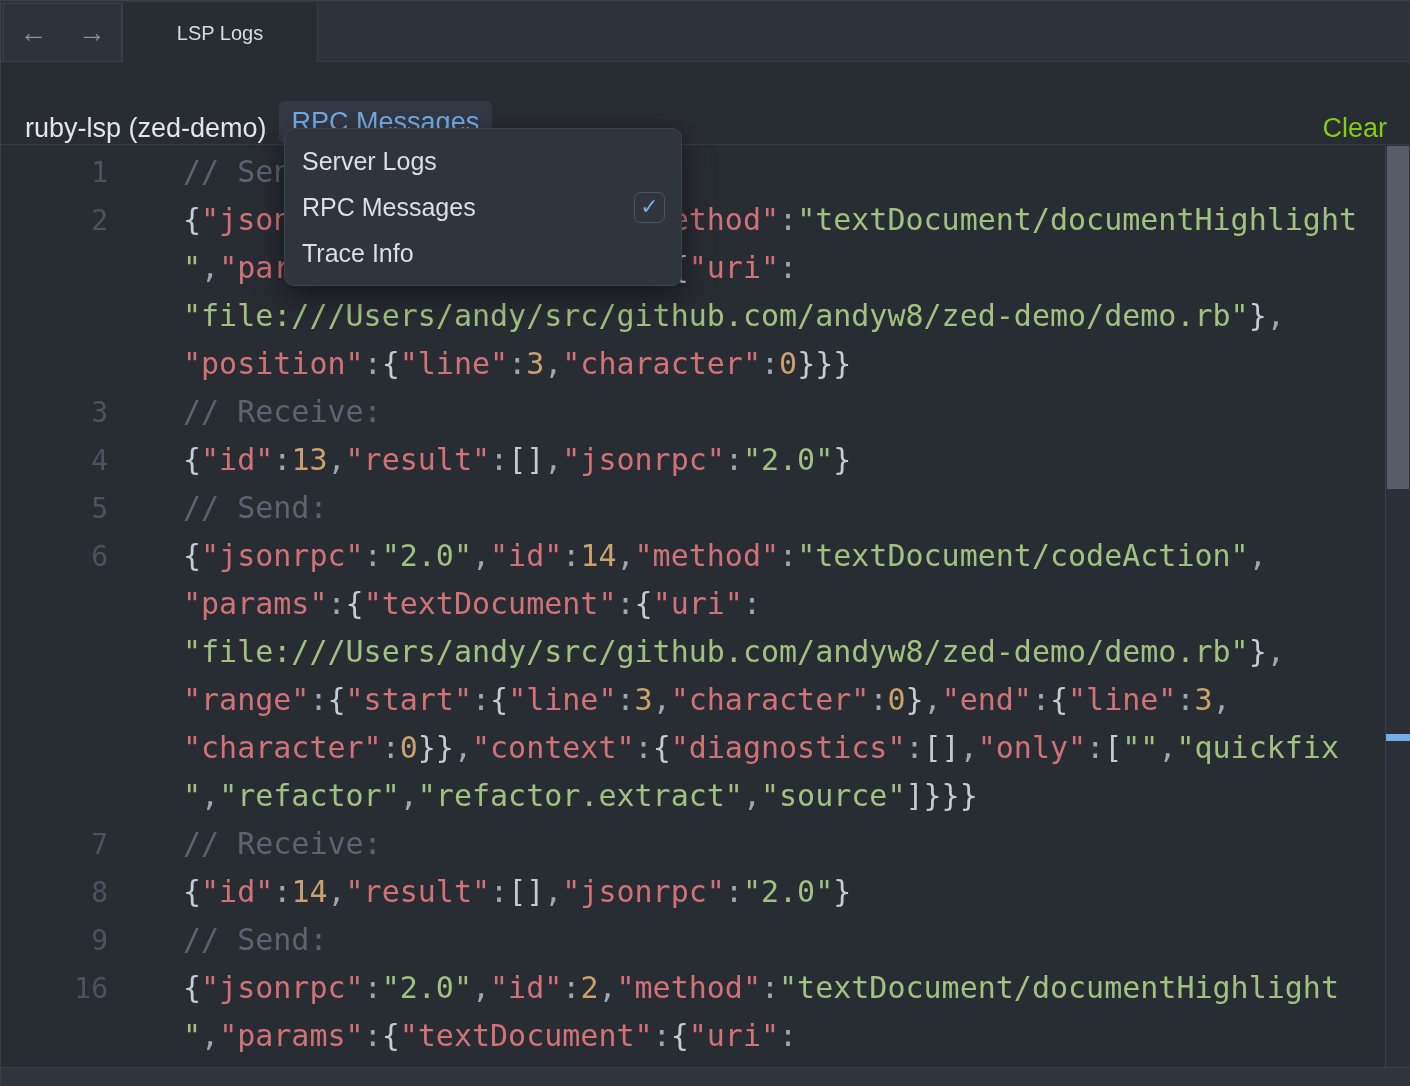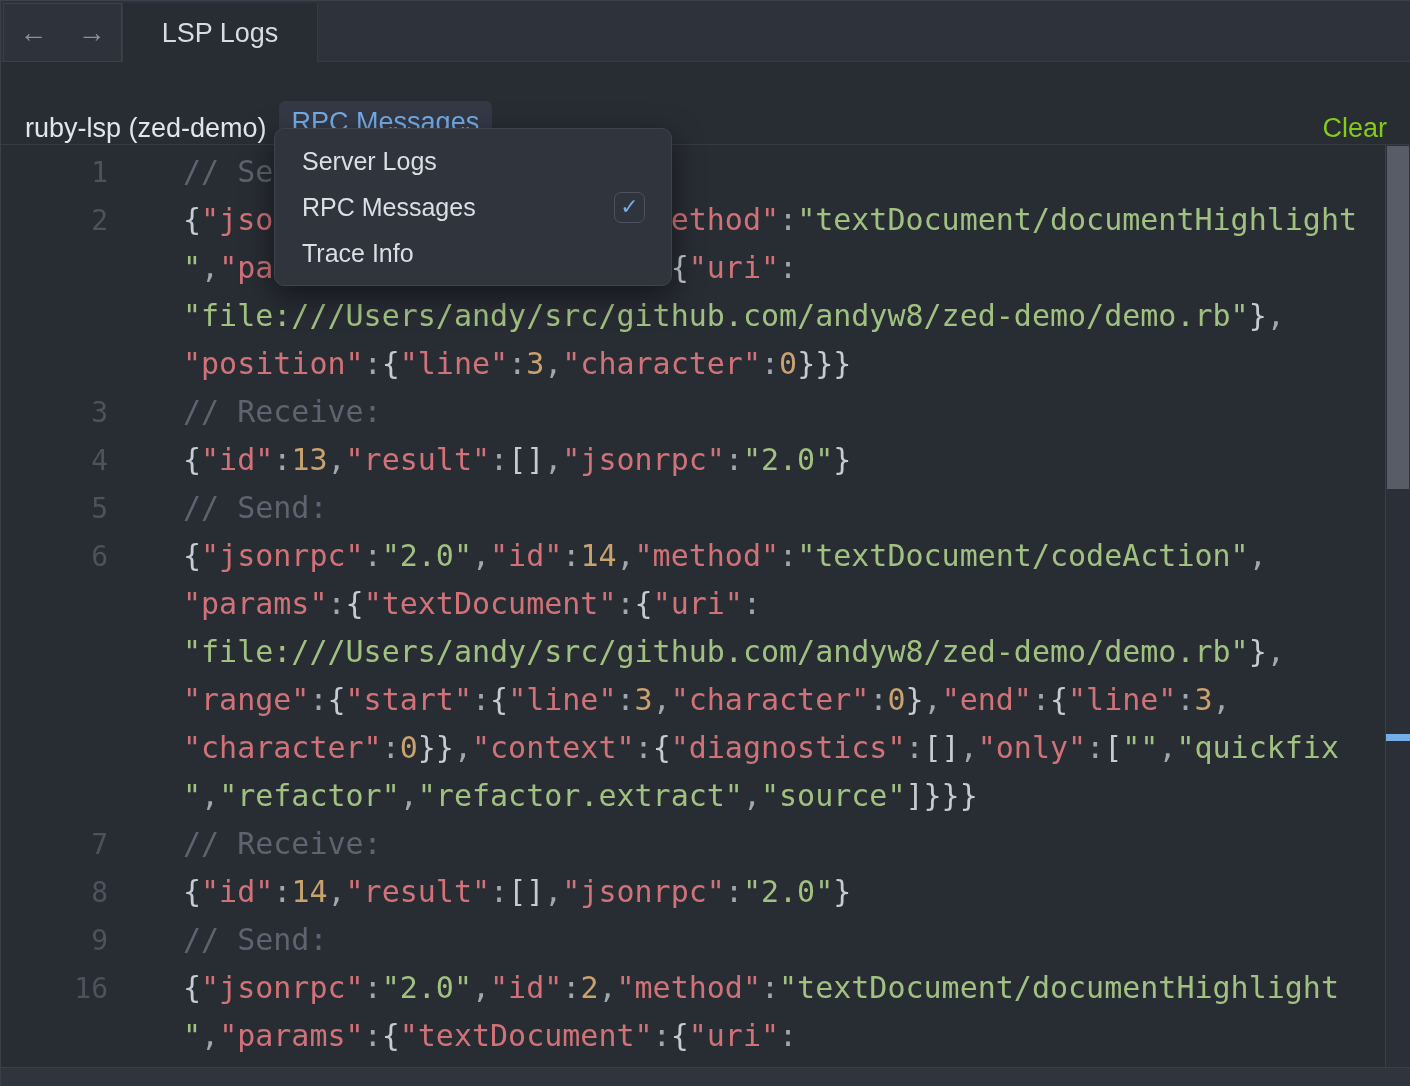--- a/index.html
+++ b/index.html
@@ -14,21 +14,21 @@
             background:#2e323a; border-top:1px solid #3b414b;
             border-bottom:1px solid #363b45; }
   .navbox { position:absolute; left:2px; top:2px; width:119px; height:59px;
             border:1px solid #3b414b; display:flex; }
   .navbtn { flex:1; display:flex; align-items:center; justify-content:center;
             background:none; border:none; color:#8a919c; font-size:28px;
             font-family:"Liberation Sans", sans-serif; cursor:pointer; }
   .tab { position:absolute; left:121px; top:2px; width:196px; height:60px;
          background:#282c33; border-left:1px solid #363b45; border-right:1px solid #363b45;
          display:flex; align-items:center; justify-content:center;
-         color:#d8dce2; font-size:27px; cursor:pointer; }
+         color:#d8dce2; font-size:20px; cursor:pointer; }
 
   
   .toolbar { position:absolute; left:0; top:62px; width:1410px; height:83px;
              background:#282c33; border-bottom:1px solid #363b45;
              display:flex; align-items:flex-end; padding:0 24px; }
   .server-label { color:#e2e5ea; font-size:27px; margin-right:12px; }
   .view-btn { background:#343946; border:none; border-radius:6px; color:#74ade8;
               font-size:27px; font-family:"Liberation Sans", sans-serif;
               padding:6px 13px; cursor:pointer; }
   .clear-btn { margin-left:auto; background:none; border:none; color:#84cc16;
@@ -51,23 +51,23 @@
 
   
   .scrollbar { position:absolute; right:0; top:145px; width:25px; bottom:19px;
                background:#2b2f37; border-left:1px solid #3a3f49; }
   .thumb { position:absolute; left:1px; right:1px; top:1px; height:343px;
            background:#575c66; }
   .marker { position:absolute; left:0; right:0; top:589px; height:7px;
             background:#74ade8; }
 
   
-  .menu { position:absolute; left:273px; top:128px; width:398px;
+  .menu { position:absolute; left:283px; top:128px; width:398px;
           background:#2f343d; border:1px solid #3d434e; border-radius:10px;
-          padding:9px 10px; box-shadow:0 10px 30px rgba(0,0,0,.5); z-index:10; }
+          padding:9px 0; box-shadow:0 10px 30px rgba(0,0,0,.5); z-index:10; }
   .menu-item { height:46px; padding:0 16px 0 17px; display:flex; align-items:center;
                color:#dbdfe5; font-size:25px; cursor:pointer; }
   .checkbox { margin-left:auto; width:31px; height:31px; border:1px solid #4c5260;
               border-radius:7px; display:flex; align-items:center; justify-content:center; }
   .checkmark { color:#74ade8; font-size:22px; line-height:1; }
 
   
   .statusbar { position:absolute; left:0; right:0; bottom:0; height:19px;
                background:#30343c; border-top:1px solid #3a3f49; }
 </style>

